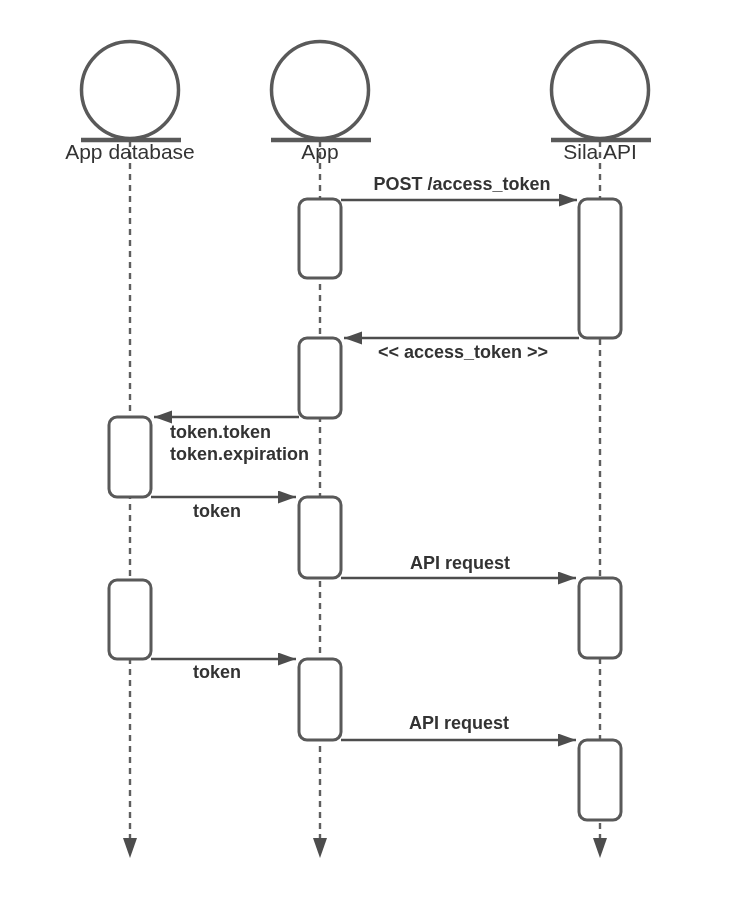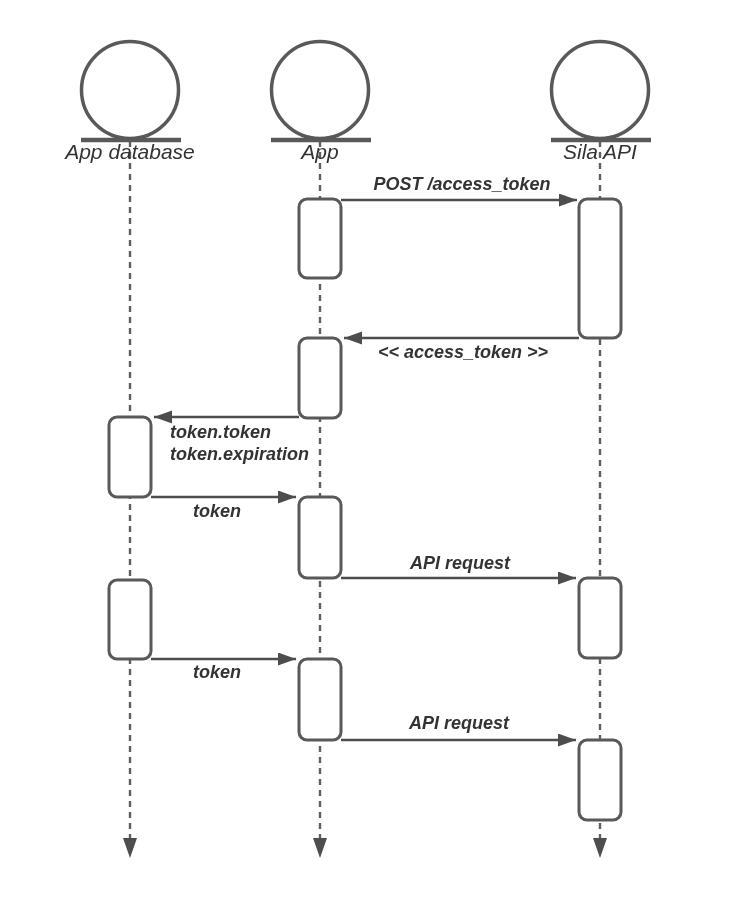--- a/index.html
+++ b/index.html
@@ -7,21 +7,20 @@
     padding: 0;
     background: #ffffff;
   }
   .canvas {
     position: relative;
     width: 721px;
     height: 897px;
     background: #ffffff;
     font-family: "Liberation Sans", sans-serif;
     overflow: hidden;
-    font-style: italic;
   }
   svg.diagram {
     position: absolute;
     left: 0;
     top: 0;
   }
   .shape {
     fill: none;
     stroke: #595959;
   }

